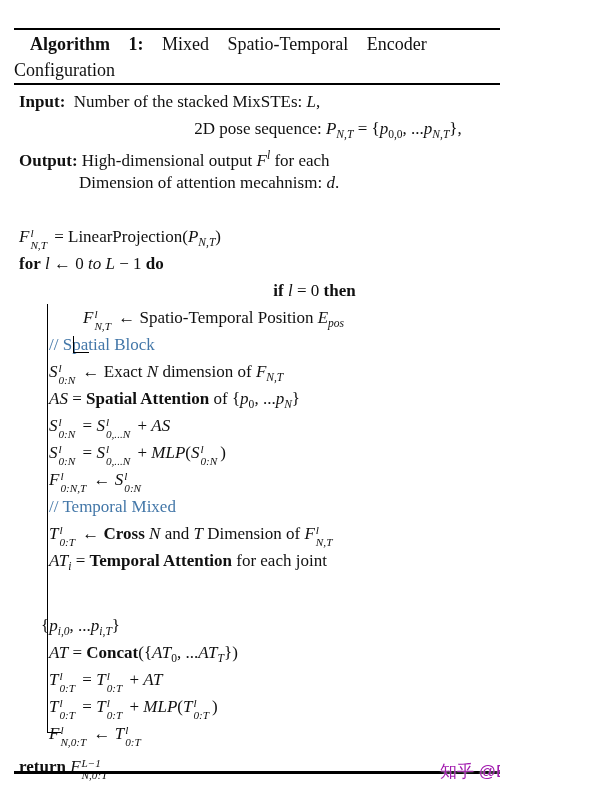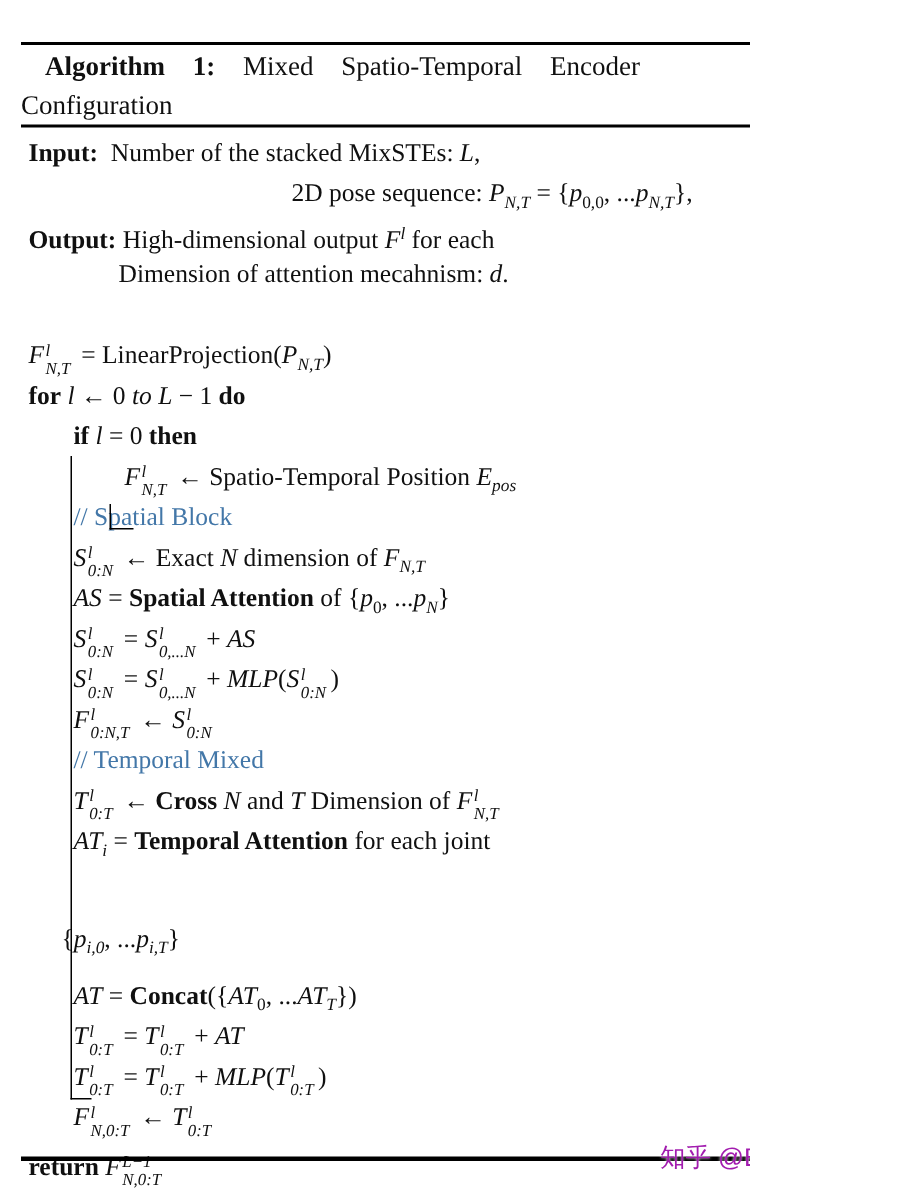--- a/index.html
+++ b/index.html
@@ -57,33 +57,33 @@
   <div class="hrule" id="rule-mid"></div>
 
   <div id="algo-body">
       <div class="line" style="padding-left: 19px;"><b>Input:</b>&nbsp; Number of the stacked MixSTEs: <i>L</i>,</div>
       <div class="line" style="padding-left: 76px; text-align: center;">2D pose sequence: <i>P<sub>N,T</sub></i> = {<i>p</i><sub>0,0</sub>, ...<i>p<sub>N,T</sub></i>},</div>
       <div class="line" style="padding-left: 19px;"><b>Output:</b> High-dimensional output <i>F</i><sup><i>l</i></sup> for each</div>
       <div class="line" style="padding-left: 79px;">Dimension of attention mecahnism: <i>d</i>.</div>
       <div class="line" style="padding-left: 106px; text-align: right;">sequence</div>
       <div class="line" style="padding-left: 19px;"><i>F</i><span class="st"><span>l</span><span>N,T</span></span> = LinearProjection(<i>P<sub>N,T</sub></i>)</div>
       <div class="line" style="padding-left: 19px;"><b>for</b> <i>l</i> ← 0 <i>to L</i> − 1 <b>do</b></div>
-      <div class="line" style="padding-left: 49px;"><b>if</b> <i>l</i> = 0 <b>then</b></div>
+      <div class="line" style="padding-left: 49px; text-align: center;"><b>if</b> <i>l</i> = 0 <b>then</b></div>
       <div class="line" style="padding-left: 83px;"><i>F</i><span class="st"><span>l</span><span>N,T</span></span> ← Spatio-Temporal Position <i>E<sub>pos</sub></i></div>
       <div class="line comment" style="padding-left: 49px;">// Spatial Block</div>
       <div class="line" style="padding-left: 49px;"><i>S</i><span class="st"><span>l</span><span>0:N</span></span> ← Exact <i>N</i> dimension of <i>F<sub>N,T</sub></i></div>
       <div class="line" style="padding-left: 49px;"><i>AS</i> = <b>Spatial Attention</b> of {<i>p</i><sub>0</sub>, ...<i>p<sub>N</sub></i>}</div>
       <div class="line" style="padding-left: 49px;"><i>S</i><span class="st"><span>l</span><span>0:N</span></span> = <i>S</i><span class="st"><span>l</span><span>0,...N</span></span> + <i>AS</i></div>
       <div class="line" style="padding-left: 49px;"><i>S</i><span class="st"><span>l</span><span>0:N</span></span> = <i>S</i><span class="st"><span>l</span><span>0,...N</span></span> + <i>MLP</i>(<i>S</i><span class="st"><span>l</span><span>0:N</span></span>)</div>
       <div class="line" style="padding-left: 49px;"><i>F</i><span class="st"><span>l</span><span>0:N,T</span></span> ← <i>S</i><span class="st"><span>l</span><span>0:N</span></span></div>
       <div class="line comment" style="padding-left: 49px;">// Temporal Mixed</div>
       <div class="line" style="padding-left: 49px;"><i>T</i><span class="st"><span>l</span><span>0:T</span></span> ← <b>Cross</b> <i>N</i> and <i>T</i> Dimension of <i>F</i><span class="st"><span>l</span><span>N,T</span></span></div>
       <div class="line" style="padding-left: 49px;"><i>AT<sub>i</sub></i> = <b>Temporal Attention</b> for each joint</div>
       <div class="line" style="padding-left: 41px; margin-top: 38px;">{<i>p<sub>i,0</sub></i>, ...<i>p<sub>i,T</sub></i>}</div>
-      <div class="line" style="padding-left: 49px; margin-top: 11px;"><i>AT</i> = <b>Concat</b>({<i>AT</i><sub>0</sub>, ...<i>AT<sub>T</sub></i>})</div>
+      <div class="line" style="padding-left: 49px;"><i>AT</i> = <b>Concat</b>({<i>AT</i><sub>0</sub>, ...<i>AT<sub>T</sub></i>})</div>
       <div class="line" style="padding-left: 49px;"><i>T</i><span class="st"><span>l</span><span>0:T</span></span> = <i>T</i><span class="st"><span>l</span><span>0:T</span></span> + <i>AT</i></div>
       <div class="line" style="padding-left: 49px;"><i>T</i><span class="st"><span>l</span><span>0:T</span></span> = <i>T</i><span class="st"><span>l</span><span>0:T</span></span> + <i>MLP</i>(<i>T</i><span class="st"><span>l</span><span>0:T</span></span>)</div>
       <div class="line" style="padding-left: 49px;"><i>F</i><span class="st"><span>l</span><span>N,0:T</span></span> ← <i>T</i><span class="st"><span>l</span><span>0:T</span></span></div>
       <div class="line return-line" style="padding-left: 19px;"><b>return</b> <i>F</i><span class="st"><span>L−1</span><span>N,0:T</span></span></div>
     </div>
 
   <div id="for-bracket"></div>
   <div id="if-bracket"></div>
 
   <div class="hrule" id="rule-bottom"></div>

